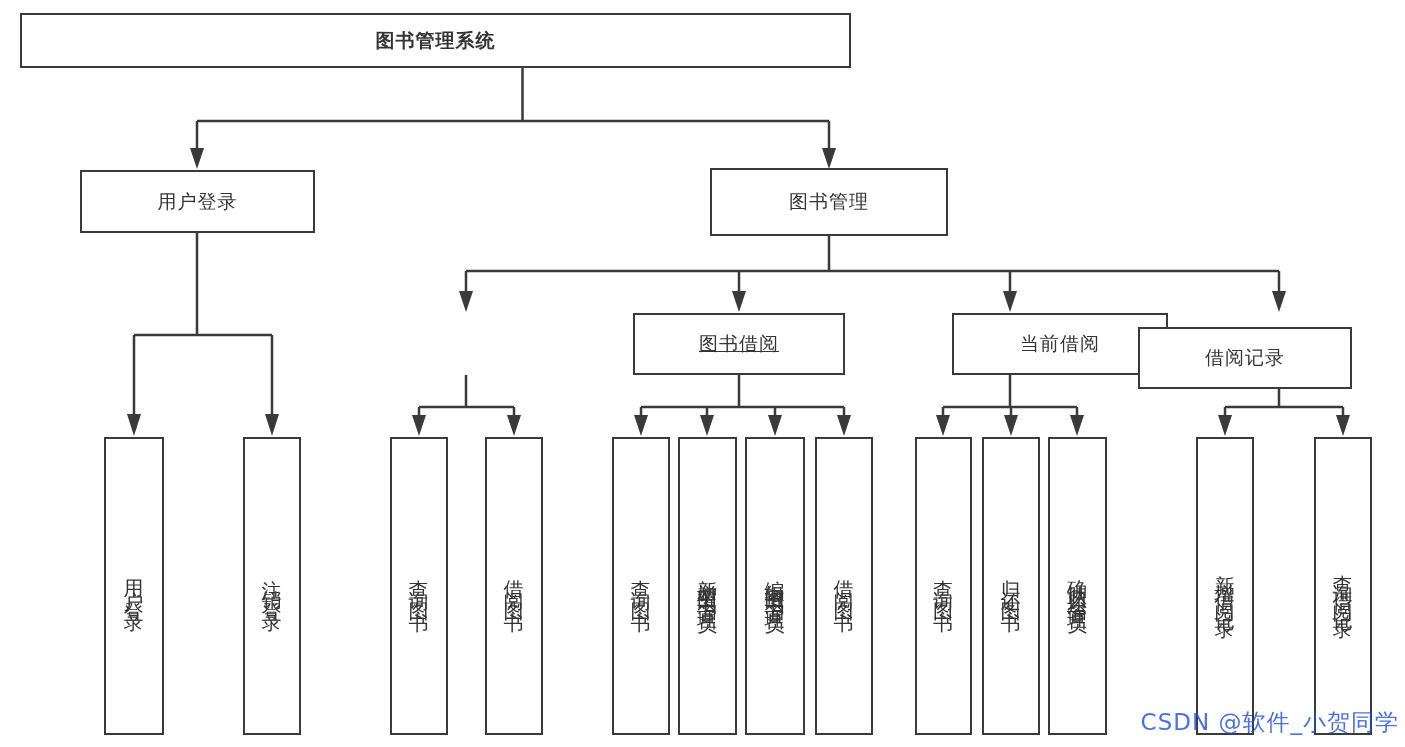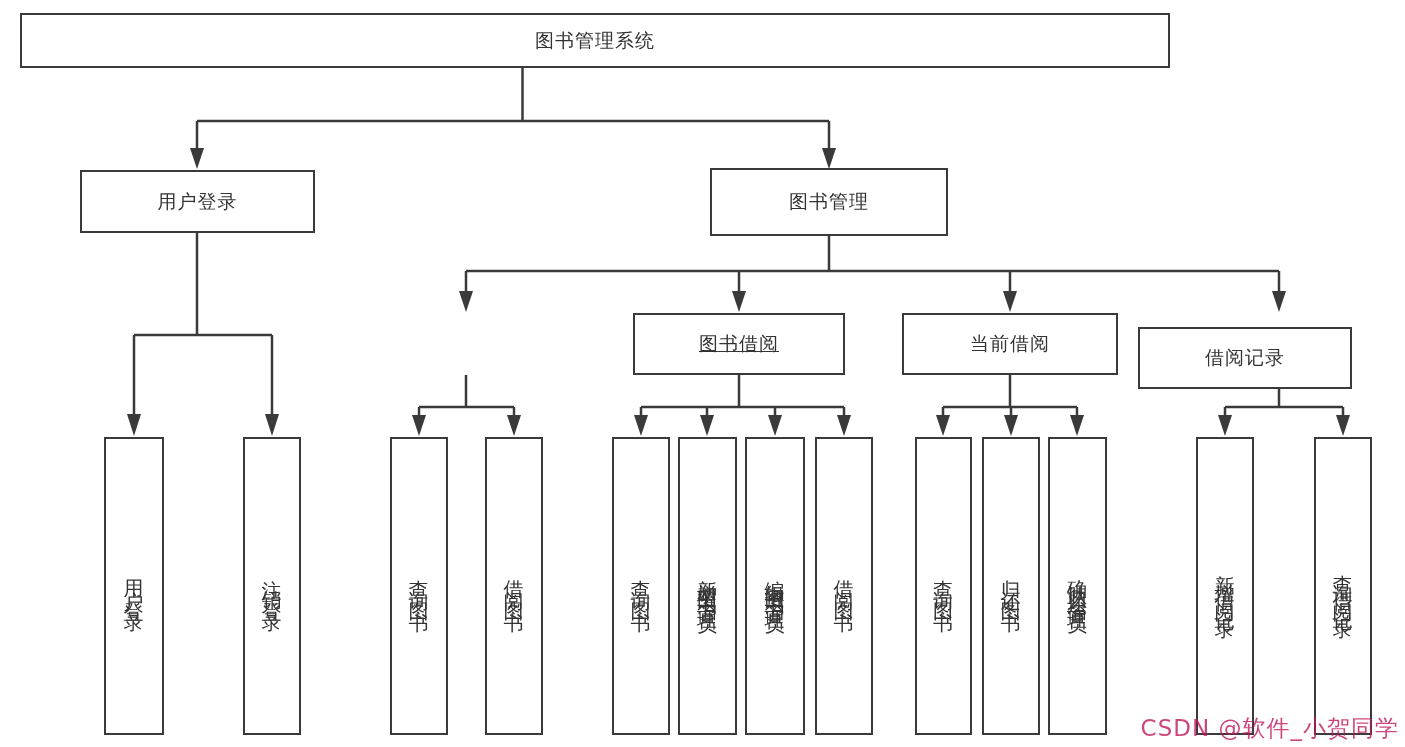--- a/index.html
+++ b/index.html
@@ -30,23 +30,23 @@
     writing-mode: vertical-rl;
     letter-spacing: 11px;
     font-size: 20px;
     line-height: 1;
   }
   .vbox.long span { letter-spacing: 5px; }
   .vbox.med span { letter-spacing: 9px; }
   .watermark {
     position: absolute;
     right: 6px;
-    bottom: 3px;
+    bottom: 9px;
     font-size: 23px;
-    color: #be185d;
+    color: #1d4ed8;
     opacity: 0.8;
     letter-spacing: 1px;
     white-space: nowrap;
   }
 </style>
 </head>
 <body>
 
 <div class="stage">
 
@@ -93,35 +93,35 @@
       <polygon points="1070,415 1084,415 1077,436"></polygon>
     </g>
 
     <g>
       <path d="M1279,375 L1279,407 M1225,407 L1343,407 M1225,407 L1225,418 M1343,407 L1343,418"></path>
       <polygon points="1218,415 1232,415 1225,436"></polygon>
       <polygon points="1336,415 1350,415 1343,436"></polygon>
     </g>
   </svg>
 
-  <div class="box" style="left:20px; top:13px; width:1150px; height:55px;">
+  <div class="box" style="left:20px; top:13px; width:831px; height:55px;font-weight:bold;">
     <span>图书管理系统</span>
   </div>
 
   <div class="box" style="left:80px; top:170px; width:235px; height:63px;">
     <span>用户登录</span>
   </div>
   <div class="box" style="left:710px; top:168px; width:238px; height:68px;">
     <span>图书管理</span>
   </div>
 
   <div class="box" style="left:633px; top:313px; width:212px; height:62px;text-decoration:underline;">
     <span>图书借阅</span>
   </div>
-  <div class="box" style="left:902px; top:313px; width:216px; height:62px;">
+  <div class="box" style="left:952px; top:313px; width:216px; height:62px;">
     <span>当前借阅</span>
   </div>
   <div class="box" style="left:1138px; top:313px; width:214px; height:62px;margin-top:14px;">
     <span>借阅记录</span>
   </div>
 
   <div class="box vbox" style="left:104px; top:437px; width:60px; height:298px;">
     <span>用户登录</span>
   </div>
   <div class="box vbox" style="left:243px; top:437px; width:58px; height:298px;">

